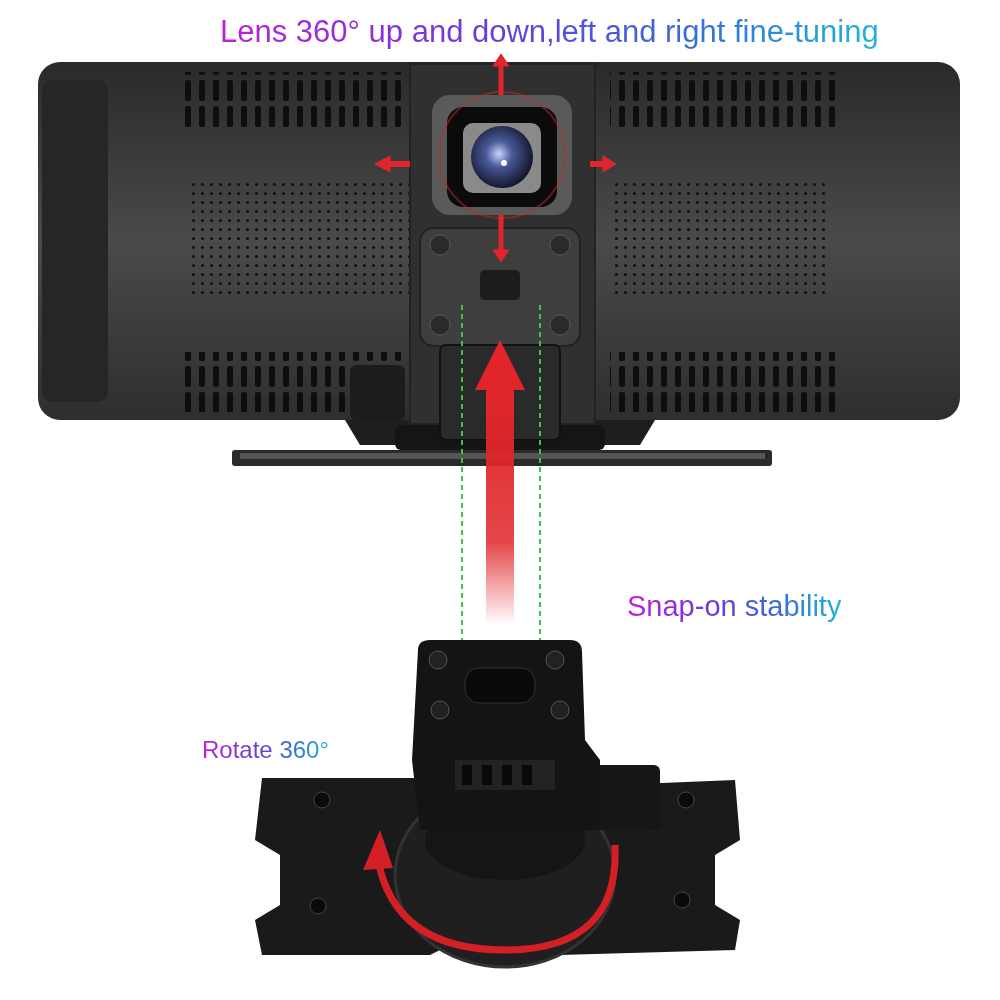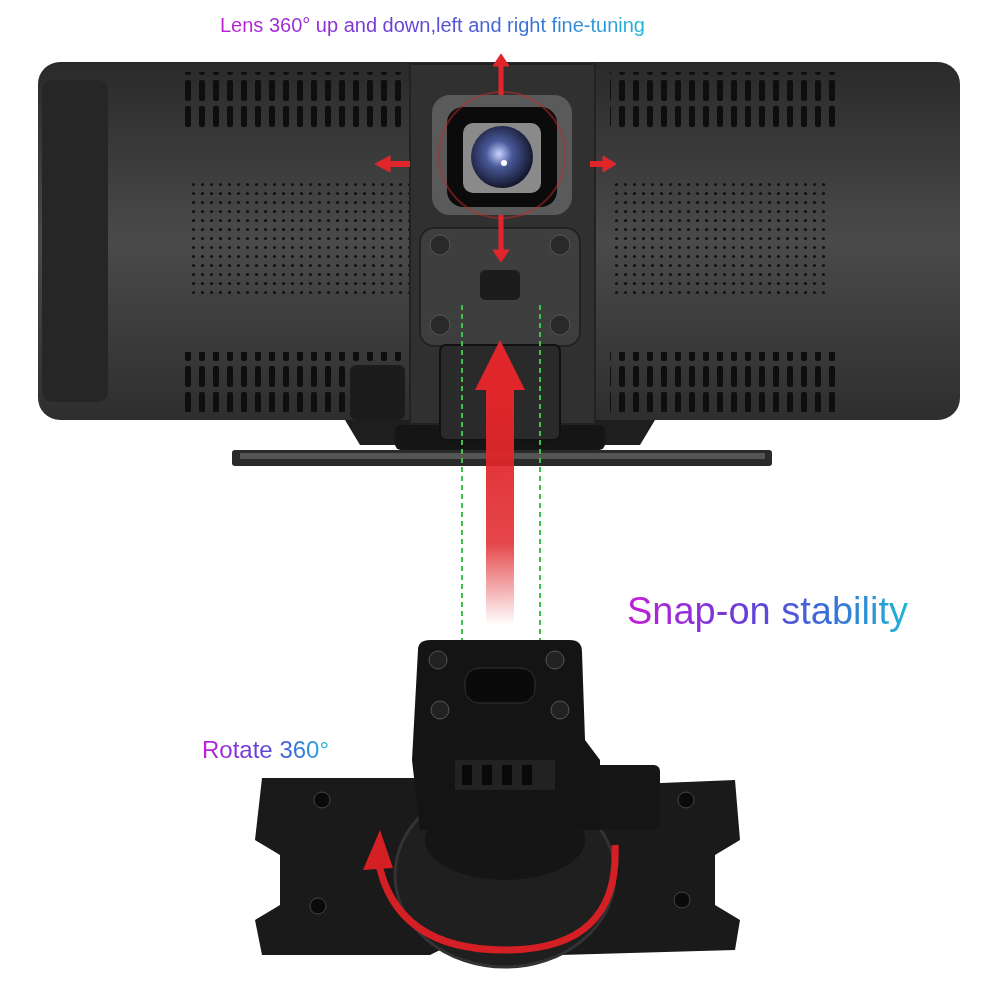--- a/index.html
+++ b/index.html
@@ -1,21 +1,21 @@
 <!DOCTYPE html>
 <html><head>
   <meta charset="utf-8">
   <style>
     html, body { margin: 0; padding: 0; background: #ffffff; }
     body { width: 1000px; height: 1000px; position: relative; overflow: hidden; font-family: "Liberation Sans", sans-serif; }
     .label { position: absolute; font-family: "Liberation Sans", sans-serif; white-space: nowrap;
       background: linear-gradient(90deg, #c11fd6 0%, #6a3bd8 40%, #3a6ad6 70%, #1fb6d6 100%);
       -webkit-background-clip: text; background-clip: text; color: transparent; }
-    #lbl-top { left: 220px; top: 14px; font-size: 20px; }
-    #lbl-snap { left: 627px; top: 590px; font-size: 38px; }
+    #lbl-top { left: 220px; top: 14px; font-size: 31px; }
+    #lbl-snap { left: 627px; top: 590px; font-size: 29px; }
     #lbl-rot { left: 202px; top: 736px; font-size: 24px; }
     svg { position: absolute; left: 0; top: 0; }
   </style>
 </head>
 <body>
 
 <svg width="1000" height="1000" viewBox="0 0 1000 1000">
   <defs>
     <linearGradient id="body" x1="0" y1="0" x2="0" y2="1">
       <stop offset="0" stop-color="#2a2a2a"></stop>

